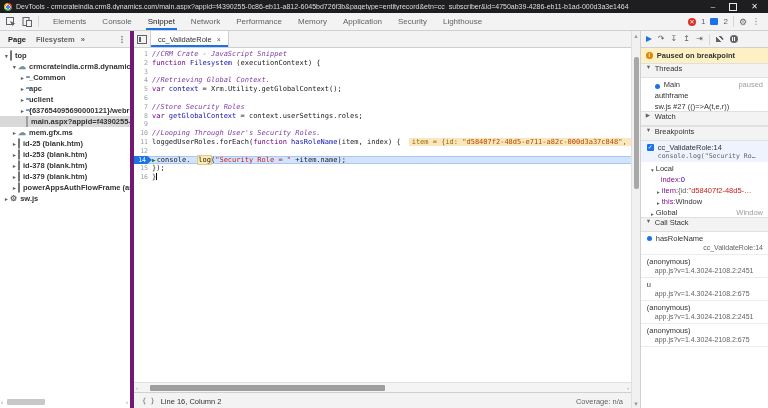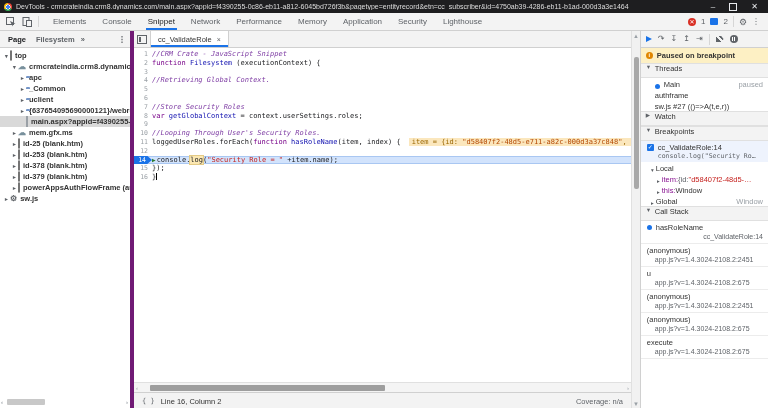--- a/index.html
+++ b/index.html
@@ -58,21 +58,21 @@
   .code-area{flex:1;overflow:hidden;padding-top:2px;position:relative;}
   .code-line{height:8.8px;line-height:8.8px;display:flex;font-family:"DejaVu Sans Mono",monospace;font-size:7px;white-space:pre;}
   .gutter{width:18px;flex:none;text-align:right;padding-right:4px;color:#9aa0a6;font-size:6.5px;box-sizing:border-box;}
   .code-line.hl{background:#d2e3fc;box-shadow:0 -1px 0 #a9c7f2 inset,0 1px 0 #a9c7f2 inset;}
   .code-line.hl .gutter{background:#1a73e8;color:#fff;clip-path:polygon(0 0,72% 0,100% 50%,72% 100%,0 100%);padding-right:6px;}
   .t-c{color:#7d3ba3;font-style:italic;}
   .t-k{color:#770088;}
   .t-d{color:#1111b0;}
   .t-p{color:#202124;}
   .t-s{color:#c5221f;}
-  .t-x{background:#fce8b2;outline:1px solid #e4cb86;color:#202124;}
+  .t-x{background:#fce8b2;outline:1px solid #e4cb86;color:#202124;margin-left:8px;}
   .exec-arrow{color:#2e7d32;font-size:6px;margin-right:1px;}
   .caret{display:inline-block;width:1px;height:7px;background:#000;vertical-align:-1px;}
   .hint{background:#fbe7bd;color:#9a6700;margin-left:8px;padding:0 3px;overflow:hidden;}
   .hint .hs{color:#b34700;}
   .ed-hscroll{height:9px;background:#f4f4f4;border-top:1px solid #e0e0e0;display:flex;align-items:center;font-size:6px;color:#9aa0a6;padding:0 2px;}
   .ed-hscroll .thumb{height:6px;width:235px;background:#9e9e9e;margin-left:12px;border-radius:1px;}
   .ed-hscroll .ar-r{margin-left:auto;}
   .statusbar{height:16px;background:#f3f3f3;border-top:1px solid #d0d0d0;display:flex;align-items:center;font-size:7.5px;color:#333;gap:6px;padding:0 8px;}
   .statusbar .brk{font-family:"DejaVu Sans Mono",monospace;color:#5f6368;font-size:7px;}
   .statusbar .cov{margin-left:auto;color:#5f6368;}
@@ -172,26 +172,26 @@
           <span>top</span>
         </div>
         <div class="tree-row" style="padding-left: 11px;">
           <span class="tw-arrow">▾</span>
           <span class="tw-icon ic-cloud">☁</span>
           <span>crmcrateindia.crm8.dynamics.com</span>
         </div>
         <div class="tree-row" style="padding-left: 19px;">
           <span class="tw-arrow">▸</span>
           <span class="tw-icon"><span class="ic-folder"></span></span>
+          <span>_Common</span>
+        </div>
+        <div class="tree-row" style="padding-left: 19px;">
+          <span class="tw-arrow">▸</span>
+          <span class="tw-icon"><span class="ic-folder"></span></span>
           <span>apc</span>
-        </div>
-        <div class="tree-row" style="padding-left: 19px;">
-          <span class="tw-arrow">▸</span>
-          <span class="tw-icon"><span class="ic-folder"></span></span>
-          <span>_Common</span>
         </div>
         <div class="tree-row" style="padding-left: 19px;">
           <span class="tw-arrow">▸</span>
           <span class="tw-icon"><span class="ic-folder"></span></span>
           <span>uclient</span>
         </div>
         <div class="tree-row" style="padding-left: 19px;">
           <span class="tw-arrow">▸</span>
           <span class="tw-icon"><span class="ic-folder"></span></span>
           <span>{637654095690000121}/webres</span>
@@ -252,21 +252,21 @@
       <span class="ed-tab">
         <span>cc_ValidateRole</span>
         <span class="close">×</span>
       </span>
     </div>
     <div class="code-area" id="code-area">
         <div class="code-line"><span class="gutter">1</span><span><span class="t-c">//CRM Crate - JavaScript Snippet</span></span></div>
         <div class="code-line"><span class="gutter">2</span><span><span class="t-k">function </span><span class="t-d">Filesystem </span><span class="t-p">(executionContext) {</span></span></div>
         <div class="code-line"><span class="gutter">3</span><span></span></div>
         <div class="code-line"><span class="gutter">4</span><span><span class="t-c">//Retrieving Global Context.</span></span></div>
-        <div class="code-line"><span class="gutter">5</span></div>
+        <div class="code-line"><span class="gutter">5</span><span><span class="t-k">var </span><span class="t-d">context</span><span class="t-p"> = Xrm.Utility.getGlobalContext();</span></span></div>
         <div class="code-line"><span class="gutter">6</span><span></span></div>
         <div class="code-line"><span class="gutter">7</span><span><span class="t-c">//Store Security Roles</span></span></div>
         <div class="code-line"><span class="gutter">8</span><span><span class="t-k">var </span><span class="t-d">getGlobalContext</span><span class="t-p"> = context.userSettings.roles;</span></span></div>
         <div class="code-line"><span class="gutter">9</span><span></span></div>
         <div class="code-line"><span class="gutter">10</span><span><span class="t-c">//Looping Through User's Security Roles.</span></span></div>
         <div class="code-line"><span class="gutter">11</span><span><span class="t-p">loggedUserRoles.forEach(</span><span class="t-k">function </span><span class="t-d">hasRoleName</span><span class="t-p">(item, index) {</span><span class="hint"><span>item = {id: </span><span class="hs">"d58407f2-48d5-e711-a82c-000d3a37c848"</span><span>, name: </span></span></span></div>
         <div class="code-line"><span class="gutter">12</span><span></span></div>
         <div class="code-line hl"><span class="gutter">14</span><span><span class="exec-arrow">▶</span><span class="t-p">console.</span><span class="t-x">log</span><span class="t-p">(</span><span class="t-s">"Security Role = "</span><span class="t-p"> +item.name);</span></span></div>
         <div class="code-line"><span class="gutter">15</span><span><span class="t-p">});</span></span></div>
         <div class="code-line"><span class="gutter">16</span><span><span class="t-p">}</span><span class="caret"></span></span></div>
@@ -336,20 +336,24 @@
             <span>cc_ValidateRole:14</span>
           </div>
           <div class="bp-code">console.log("Security Ro…</div>
         </div>
       </div>
     <div id="scope-rows">
         <div class="row" style="padding-left: 8px;">
           <span class="tw-arrow">▾</span>
           <span>Local</span>
         </div>
+        <div class="row" style="padding-left: 20px;">
+          <span class="sc-key">index: </span>
+          <span class="sc-num">0</span>
+        </div>
         <div class="row" style="padding-left: 14px;">
           <span class="tw-arrow">▸</span>
           <span class="sc-key">item: </span>
           <span class="sc-obj">{id: </span>
           <span class="sc-str">"d58407f2-48d5-…</span>
         </div>
         <div class="row" style="padding-left: 14px;">
           <span class="tw-arrow">▸</span>
           <span class="sc-key">this: </span>
           <span class="sc-obj" style="color: rgb(51, 51, 51);">Window</span>
@@ -389,21 +393,15 @@
             <span>(anonymous)</span>
           </div>
           <div class="f-loc">app.js?v=1.4.3024-2108.2:2451</div>
         </div>
         <div class="frame">
           <div class="f-name">
             <span>(anonymous)</span>
           </div>
           <div class="f-loc">app.js?v=1.4.3024-2108.2:675</div>
         </div>
-        <div class="frame">
-          <div class="f-name">
-            <span>execute</span>
-          </div>
-          <div class="f-loc">app.js?v=1.4.3024-2108.2:675</div>
-        </div>
       </div>
   </div>
 </div>
 
 </body></html>

